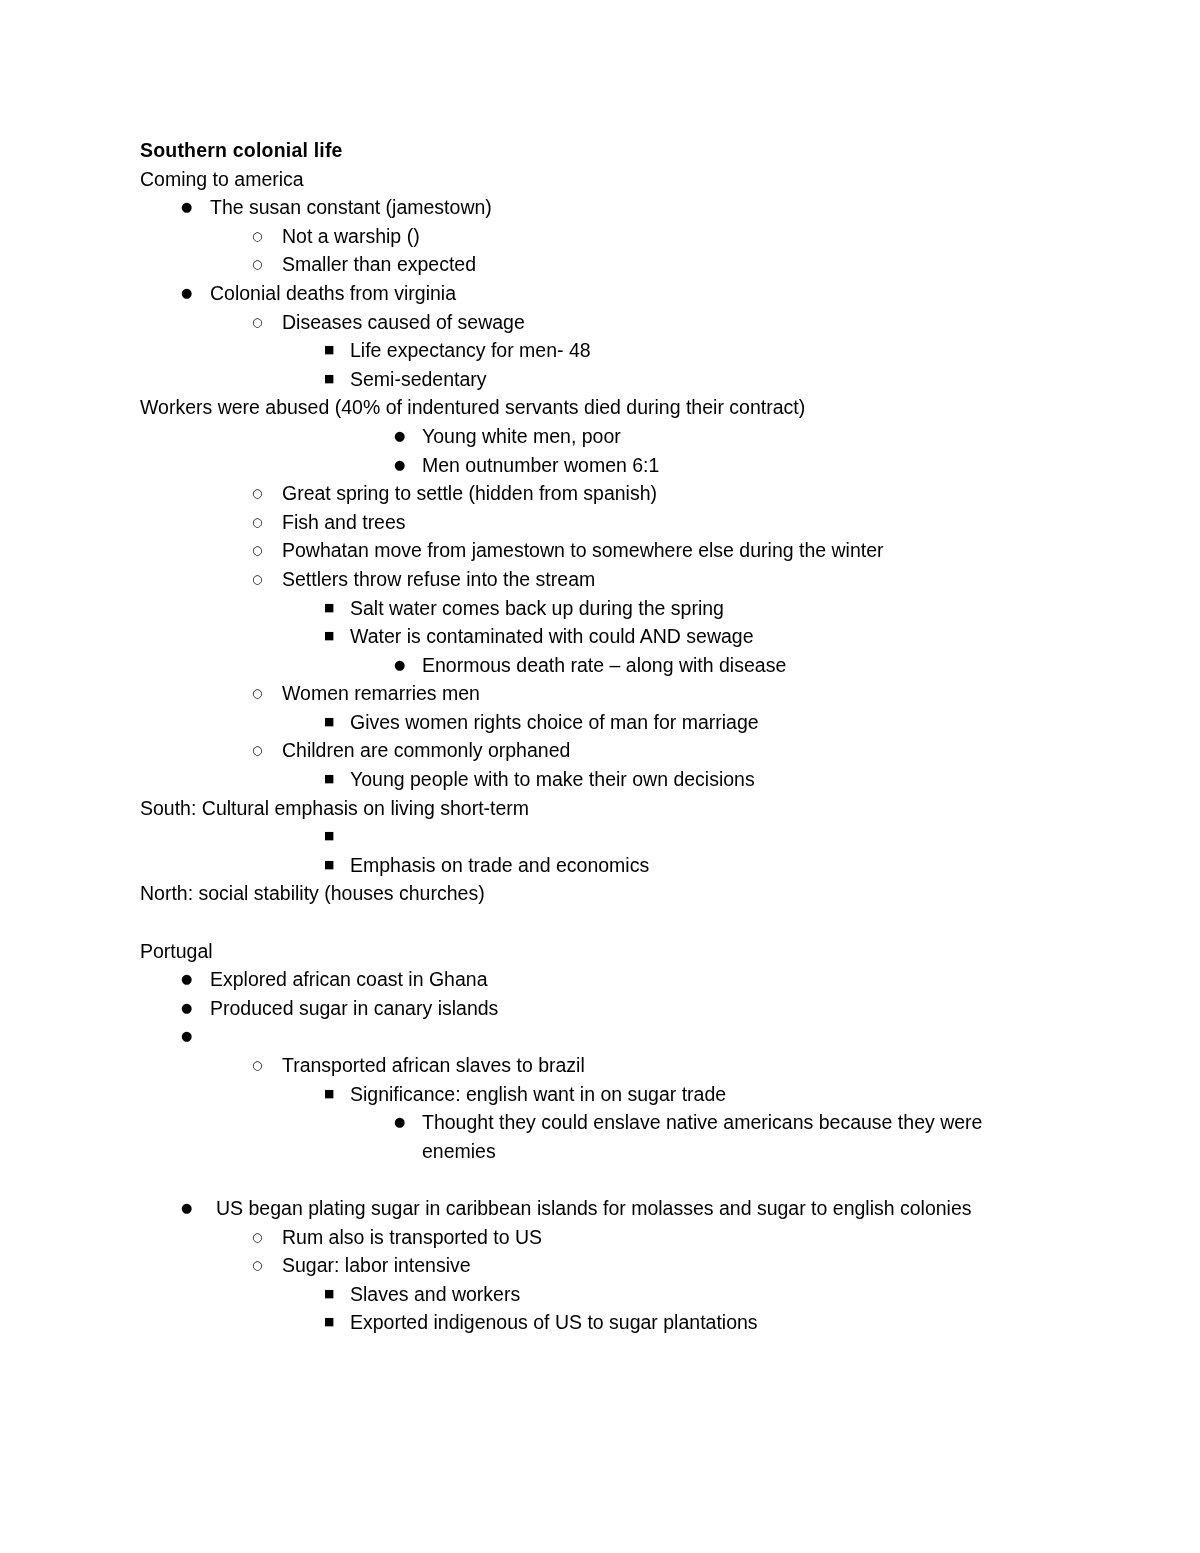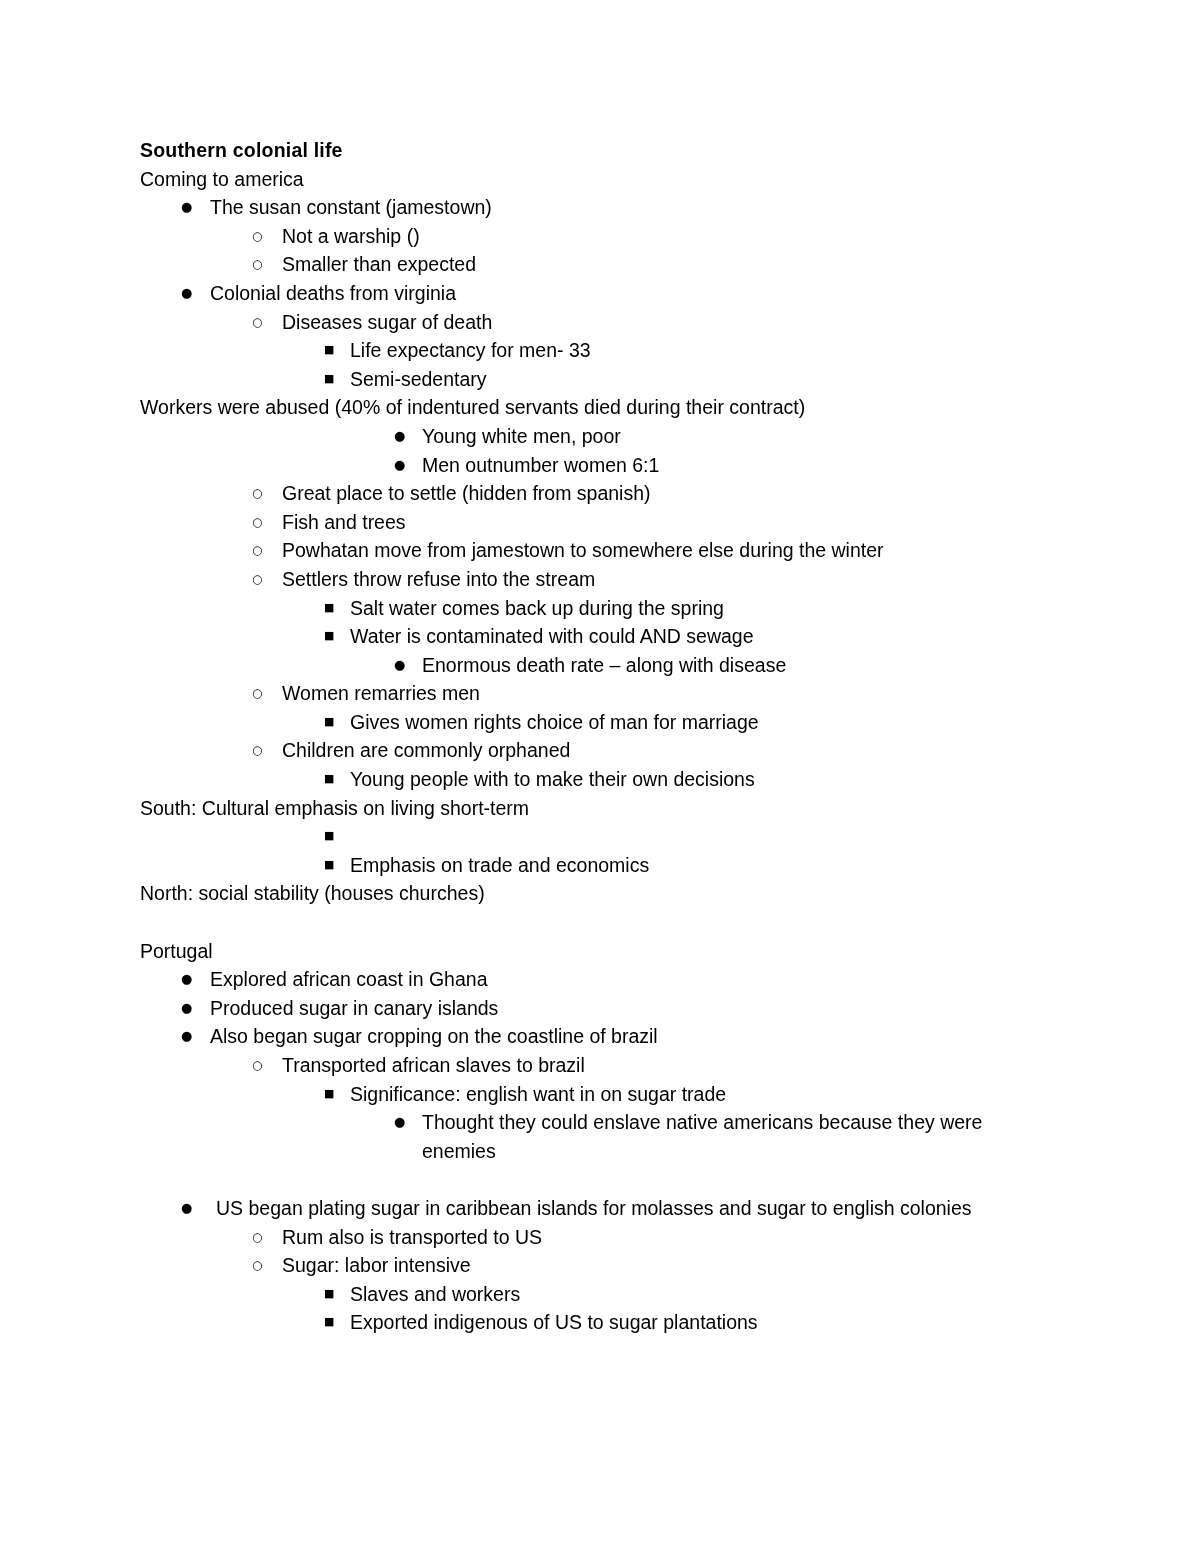--- a/index.html
+++ b/index.html
@@ -94,46 +94,46 @@
 <body>
 
 <div class="page">
   <div class="doc-body" id="note-body">
       <div class="line lvl0 heading">Southern colonial life</div>
       <div class="line lvl0">Coming to america</div>
       <div class="line bul lvl1"><span class="mk">●</span><span class="txt">The susan constant (jamestown)</span></div>
       <div class="line bul lvl2"><span class="mk">○</span><span class="txt">Not a warship ()</span></div>
       <div class="line bul lvl2"><span class="mk">○</span><span class="txt">Smaller than expected</span></div>
       <div class="line bul lvl1"><span class="mk">●</span><span class="txt">Colonial deaths from virginia</span></div>
-      <div class="line bul lvl2"><span class="mk">○</span><span class="txt">Diseases sugar of death</span></div>
-      <div class="line bul lvl3"><span class="mk">■</span><span class="txt">Life expectancy for men- 33</span></div>
+      <div class="line bul lvl2"><span class="mk">○</span><span class="txt">Diseases caused of sewage</span></div>
+      <div class="line bul lvl3"><span class="mk">■</span><span class="txt">Life expectancy for men- 48</span></div>
       <div class="line bul lvl3"><span class="mk">■</span><span class="txt">Semi-sedentary</span></div>
       <div class="line lvl0">Workers were abused (40% of indentured servants died during their contract)</div>
       <div class="line bul lvl4"><span class="mk">●</span><span class="txt">Young white men, poor</span></div>
       <div class="line bul lvl4"><span class="mk">●</span><span class="txt">Men outnumber women 6:1</span></div>
-      <div class="line bul lvl2"><span class="mk">○</span><span class="txt">Great place to settle (hidden from spanish)</span></div>
+      <div class="line bul lvl2"><span class="mk">○</span><span class="txt">Great spring to settle (hidden from spanish)</span></div>
       <div class="line bul lvl2"><span class="mk">○</span><span class="txt">Fish and trees</span></div>
       <div class="line bul lvl2"><span class="mk">○</span><span class="txt">Powhatan move from jamestown to somewhere else during the winter</span></div>
       <div class="line bul lvl2"><span class="mk">○</span><span class="txt">Settlers throw refuse into the stream</span></div>
       <div class="line bul lvl3"><span class="mk">■</span><span class="txt">Salt water comes back up during the spring</span></div>
       <div class="line bul lvl3"><span class="mk">■</span><span class="txt">Water is contaminated with could AND sewage</span></div>
       <div class="line bul lvl4"><span class="mk">●</span><span class="txt">Enormous death rate – along with disease</span></div>
       <div class="line bul lvl2"><span class="mk">○</span><span class="txt">Women remarries men</span></div>
       <div class="line bul lvl3"><span class="mk">■</span><span class="txt">Gives women rights choice of man for marriage</span></div>
       <div class="line bul lvl2"><span class="mk">○</span><span class="txt">Children are commonly orphaned</span></div>
       <div class="line bul lvl3"><span class="mk">■</span><span class="txt">Young people with to make their own decisions</span></div>
       <div class="line lvl0">South: Cultural emphasis on living short-term</div>
       <div class="line bul lvl3"><span class="mk">■</span></div>
       <div class="line bul lvl3"><span class="mk">■</span><span class="txt">Emphasis on trade and economics</span></div>
       <div class="line lvl0">North: social stability (houses churches)</div>
       <div class="line spacer"></div>
       <div class="line lvl0">Portugal</div>
       <div class="line bul lvl1"><span class="mk">●</span><span class="txt">Explored african coast in Ghana</span></div>
       <div class="line bul lvl1"><span class="mk">●</span><span class="txt">Produced sugar in canary islands</span></div>
-      <div class="line bul lvl1"><span class="mk">●</span><span class="txt">Also began sugar cropping on the coastline of brazil</span></div>
+      <div class="line bul lvl1"><span class="mk">●</span></div>
       <div class="line bul lvl2"><span class="mk">○</span><span class="txt">Transported african slaves to brazil</span></div>
       <div class="line bul lvl3"><span class="mk">■</span><span class="txt">Significance: english want in on sugar trade</span></div>
       <div class="line bul lvl4"><span class="mk">●</span><span class="txt">Thought they could enslave native americans because they were enemies</span></div>
       <div class="line spacer"></div>
       <div class="line bul lvl1b"><span class="mk">●</span><span class="txt">US began plating sugar in caribbean islands for molasses and sugar to english colonies</span></div>
       <div class="line bul lvl2"><span class="mk">○</span><span class="txt">Rum also is transported to US</span></div>
       <div class="line bul lvl2"><span class="mk">○</span><span class="txt">Sugar: labor intensive</span></div>
       <div class="line bul lvl3"><span class="mk">■</span><span class="txt">Slaves and workers</span></div>
       <div class="line bul lvl3"><span class="mk">■</span><span class="txt">Exported indigenous of US to sugar plantations</span></div>
     </div>

